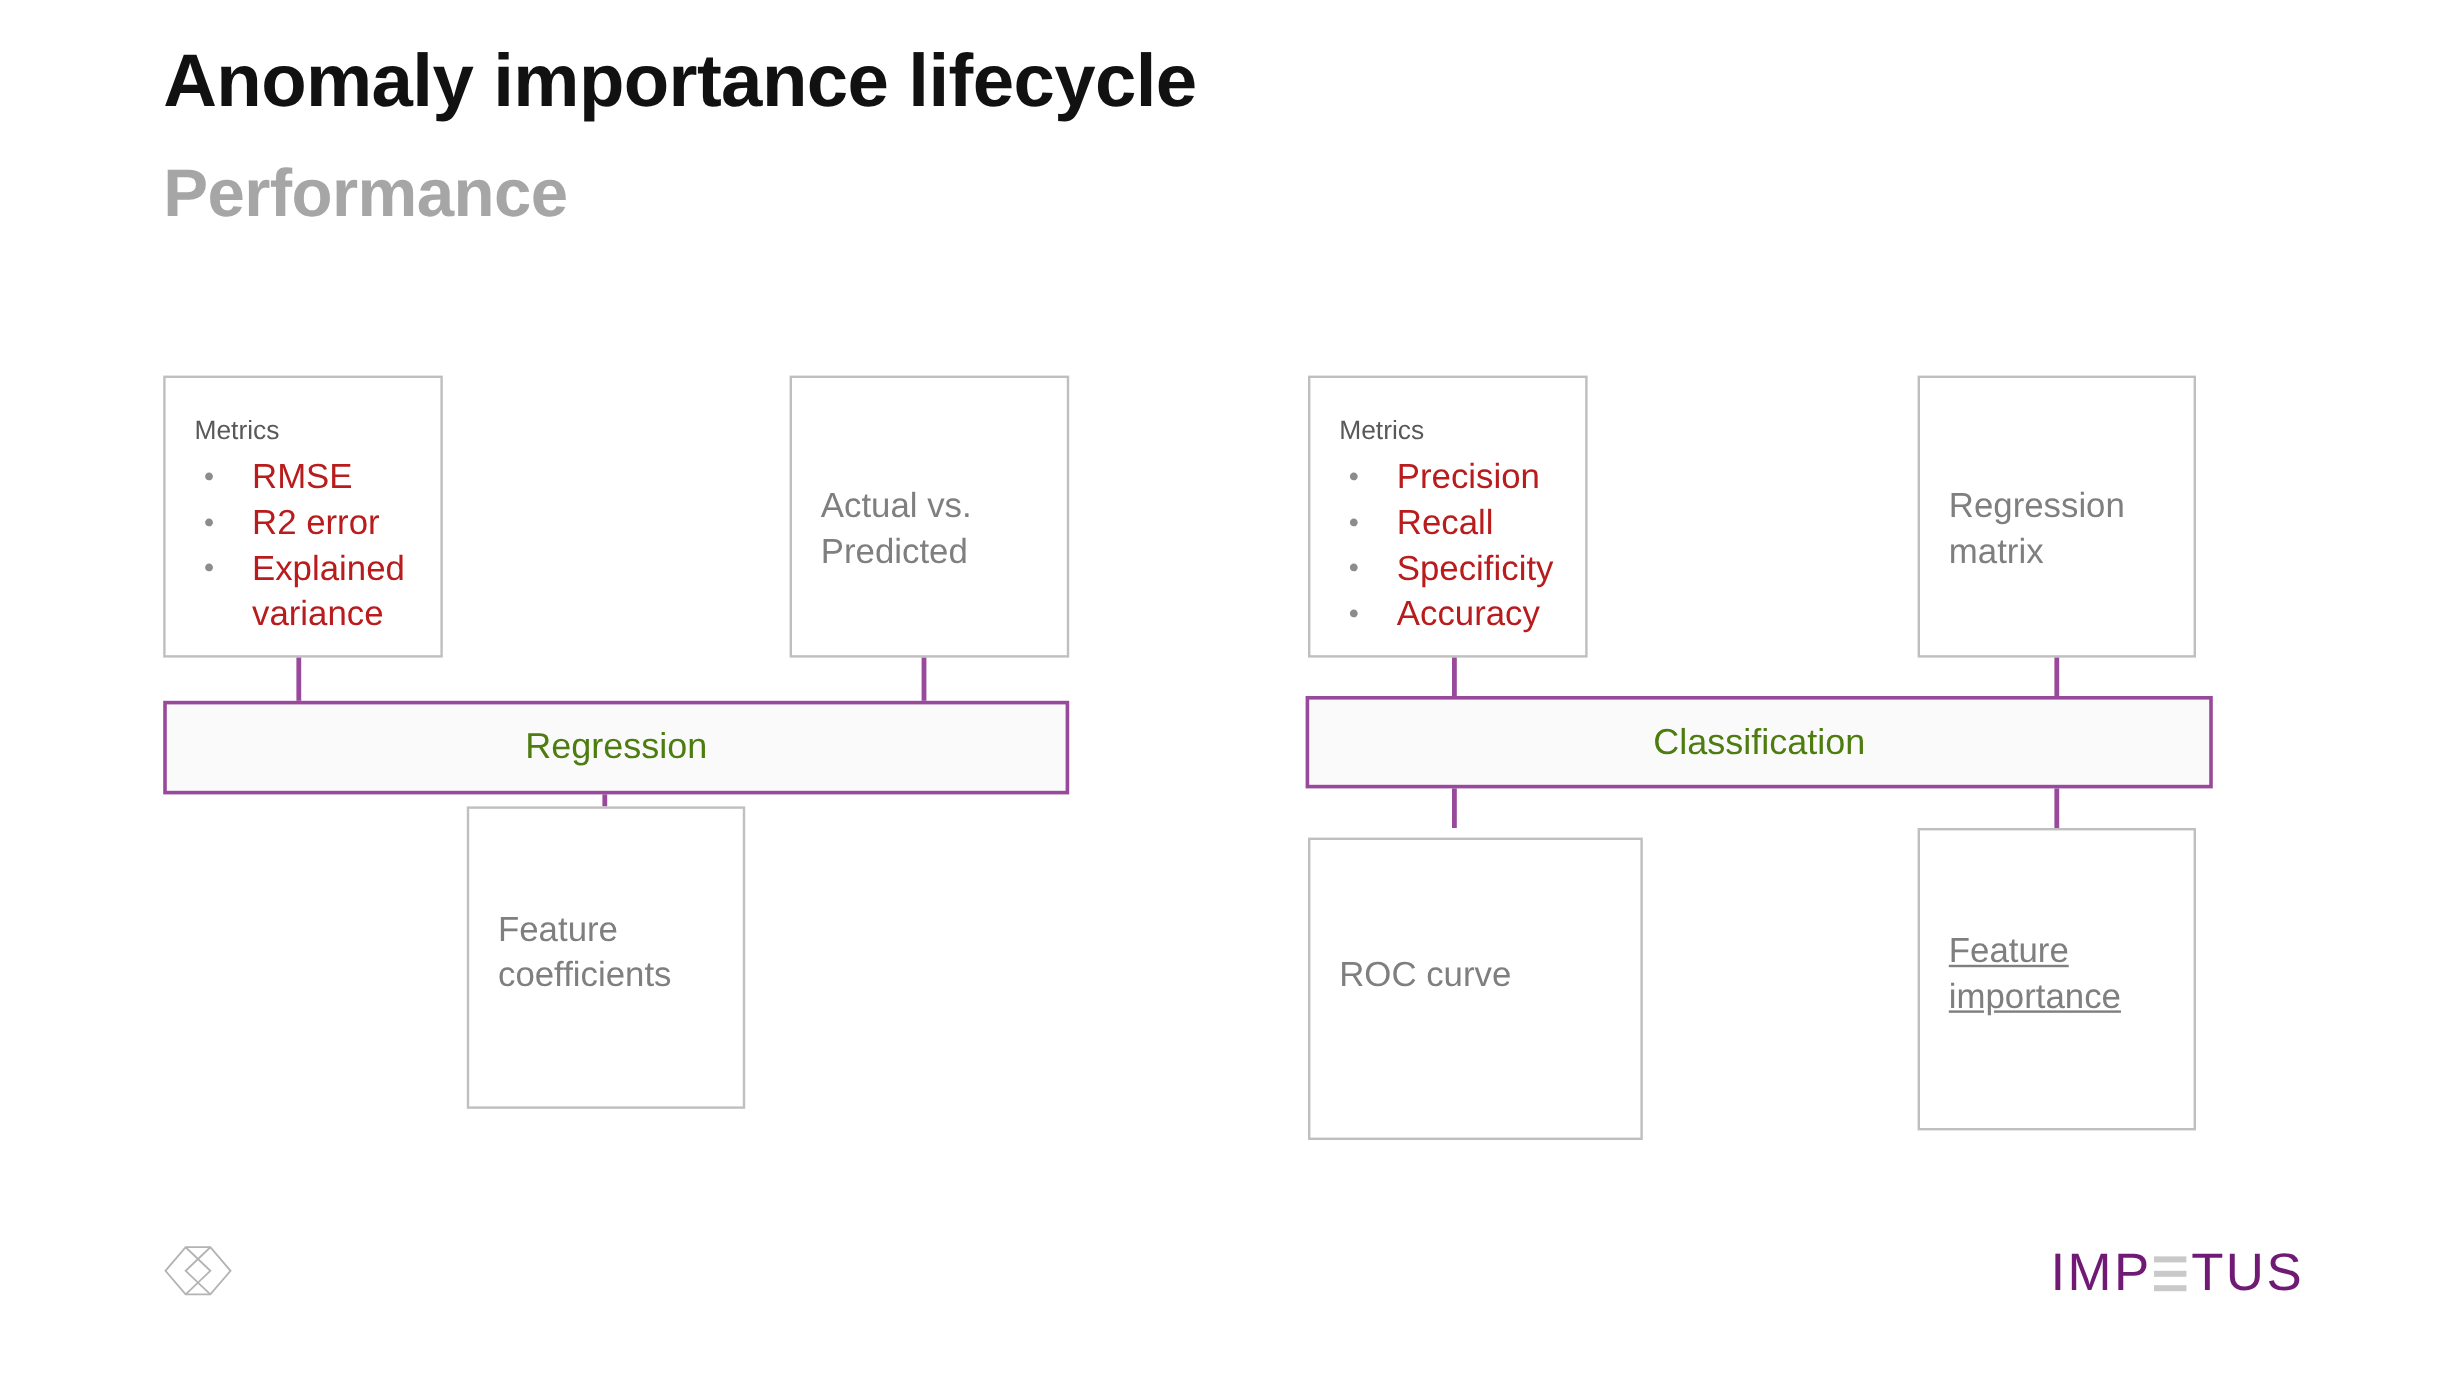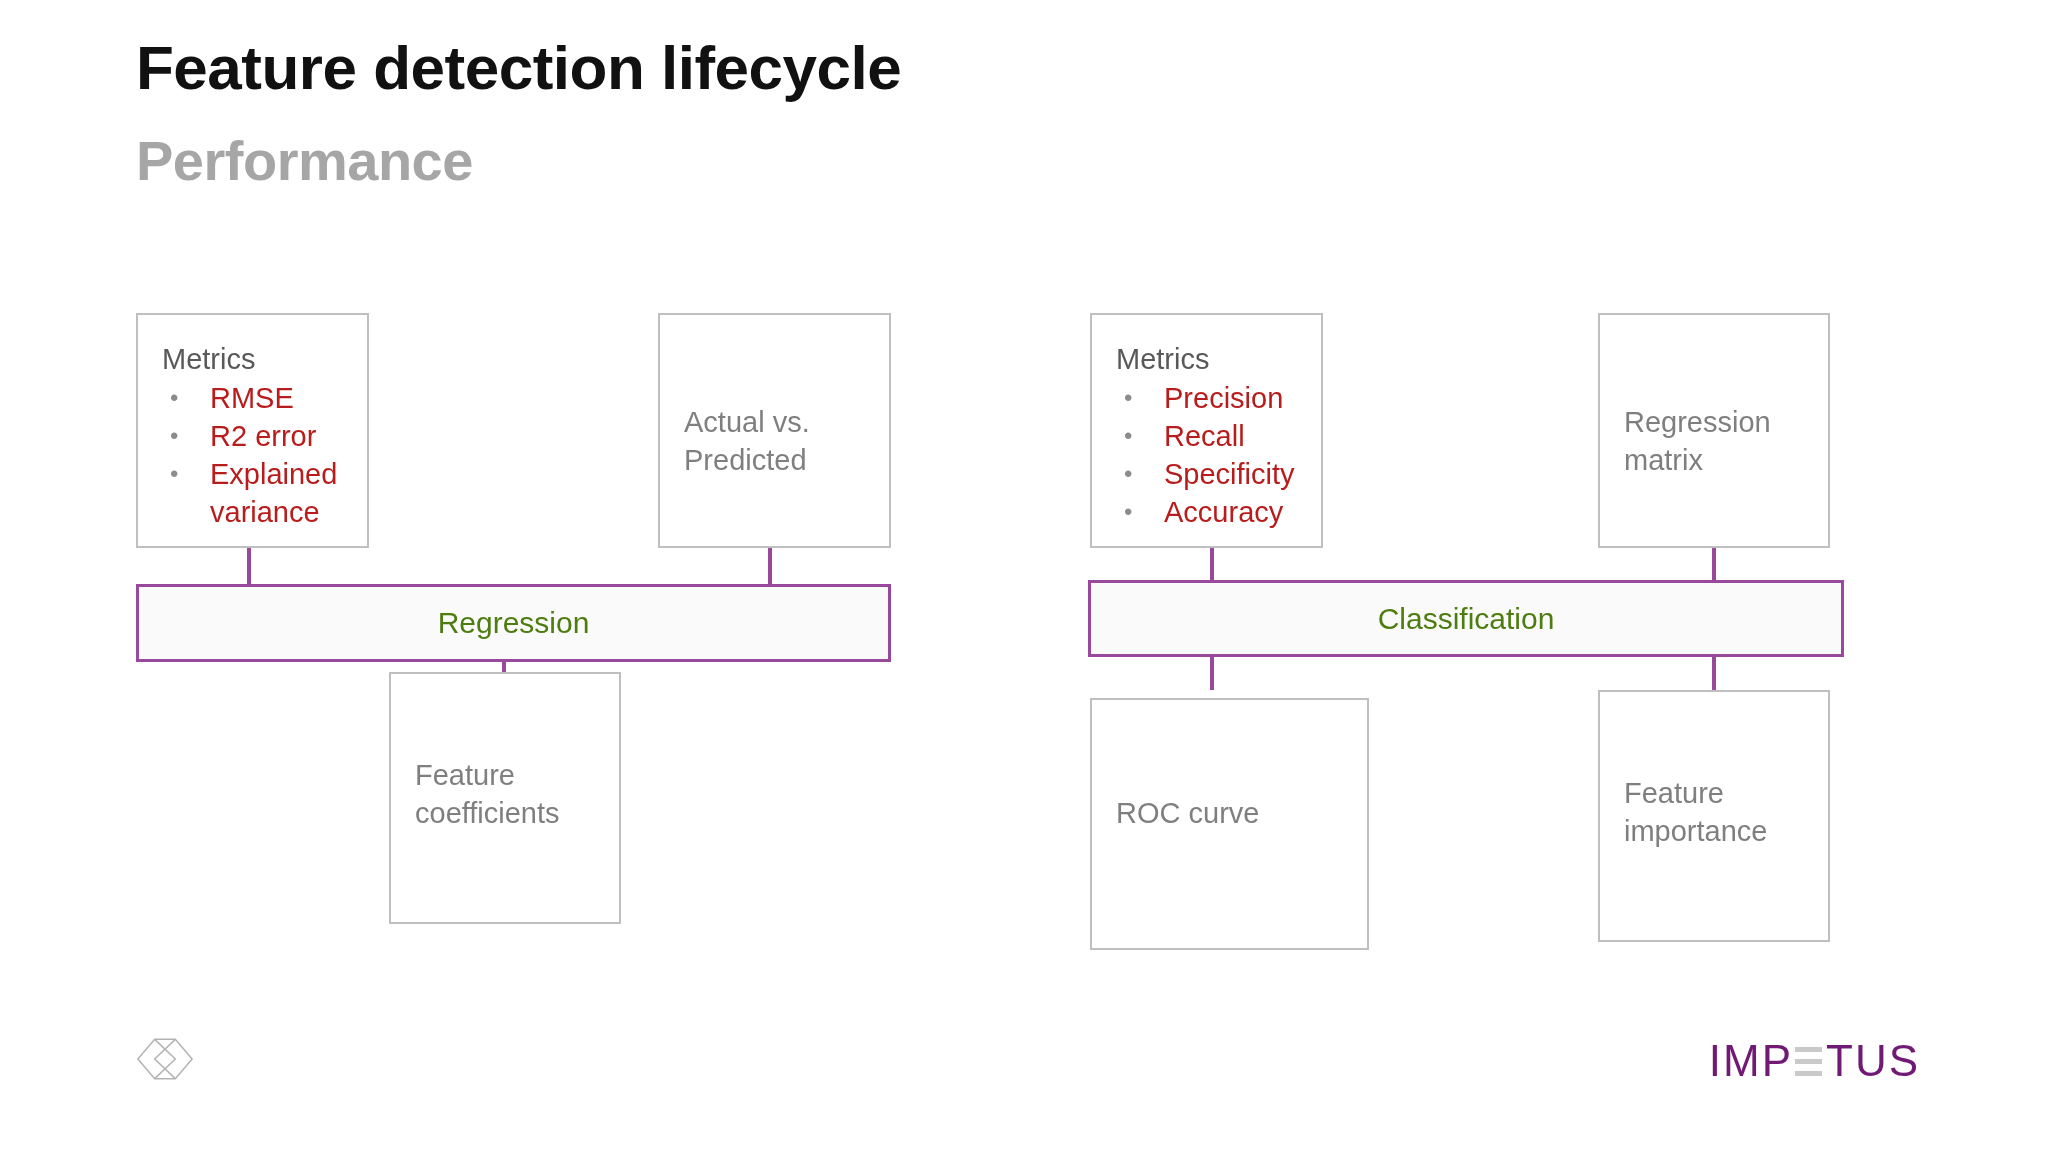--- a/index.html
+++ b/index.html
@@ -54,21 +54,21 @@
     position: absolute;
     left: 24px;
     right: 10px;
   }
 
   
   .metrics-title {
     position: absolute;
     left: 24px;
     top: 26px;
-    font-size: 29px;
+    font-size: 22px;
     color: #595959;
     line-height: 36px;
   }
   .metrics-list {
     position: absolute;
     left: 24px;
     top: 64px;
     margin: 0;
     padding: 0;
     list-style: none;
@@ -157,21 +157,21 @@
     background: #c9c9c9;
     margin-bottom: 7px;
   }
   #logo-imp .imp-e i:last-child { margin-bottom: 0; }
 </style>
 </head>
 <body>
 
 <div id="slide">
 
-  <div id="title">Feature detection lifecycle</div>
+  <div id="title">Anomaly importance lifecycle</div>
   <div id="subtitle">Performance</div>
 
   <div class="node" style="left:136px; top:313px; width:233px; height:235px;">
     <div class="metrics-title">Metrics</div>
     <ul class="metrics-list">
       <li>RMSE</li>
       <li>R2 error</li>
       <li>Explained variance</li>
     </ul>
   </div>
@@ -215,21 +215,21 @@
   </div>
 
   <div class="conn" style="left:1210px; top:657px; height:33px;"></div>
   <div class="conn" style="left:1712px; top:657px; height:33px;"></div>
 
   <div class="node" style="left:1090px; top:698px; width:279px; height:252px;">
     <div class="node-text" style="top:94px;">ROC curve</div>
   </div>
 
   <div class="node" style="left:1598px; top:690px; width:232px; height:252px;">
-    <div class="node-text" style="top:82px;">Feature importance</div>
+    <div class="node-text" style="top:82px;text-decoration:underline;">Feature importance</div>
   </div>
 
   <div id="logo-sa">
     <svg class="sa-mark" viewBox="0 0 62 46">
       <g fill="none" stroke="#b3b3b3" stroke-width="1.6">
         <path d="M20 2 H42 L60 23 L42 44 H20 L2 23 Z"></path>
         <path d="M20 2 L42 23 L20 44"></path>
         <path d="M42 2 L20 23 L42 44"></path>
       </g>
     </svg>

